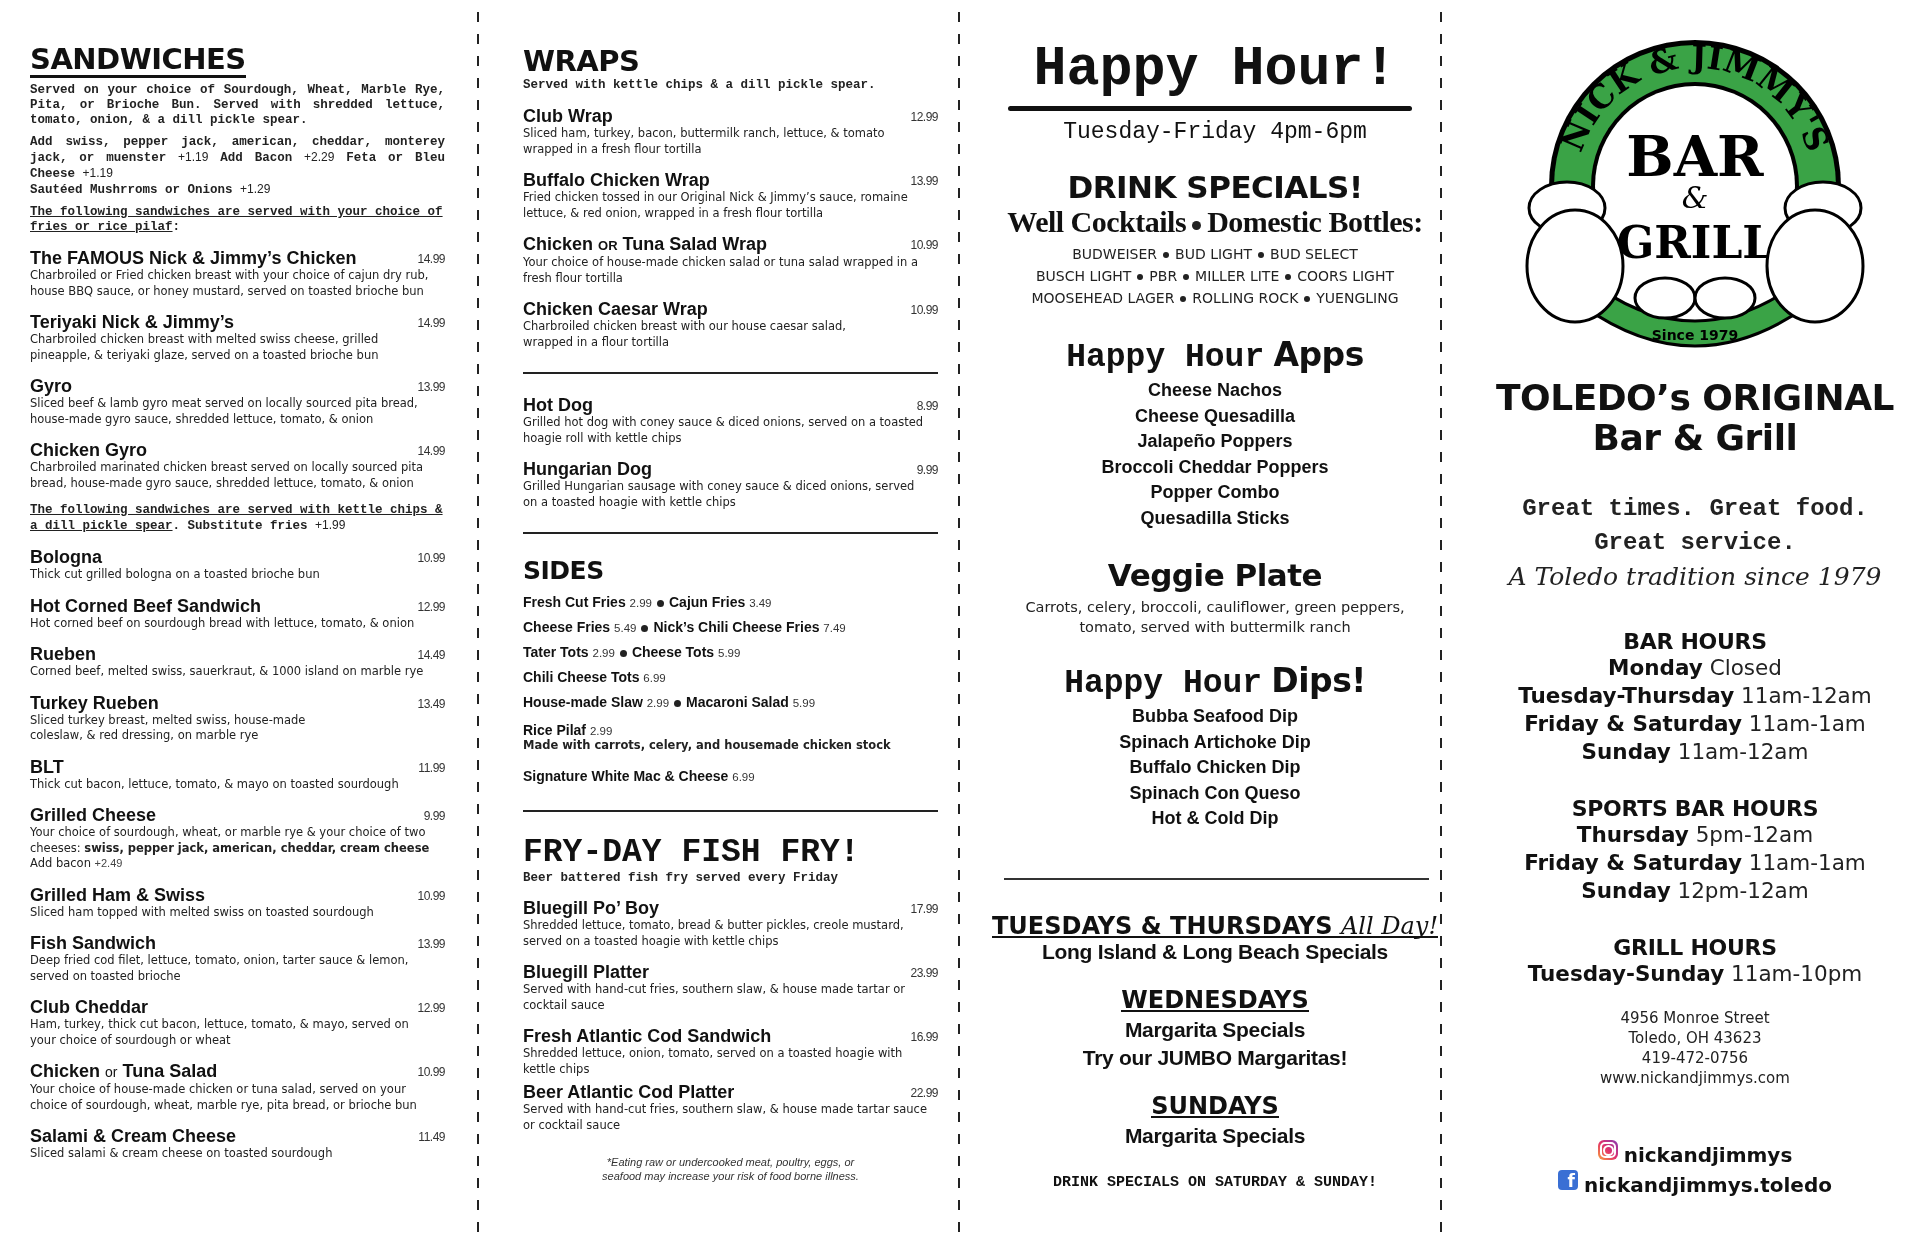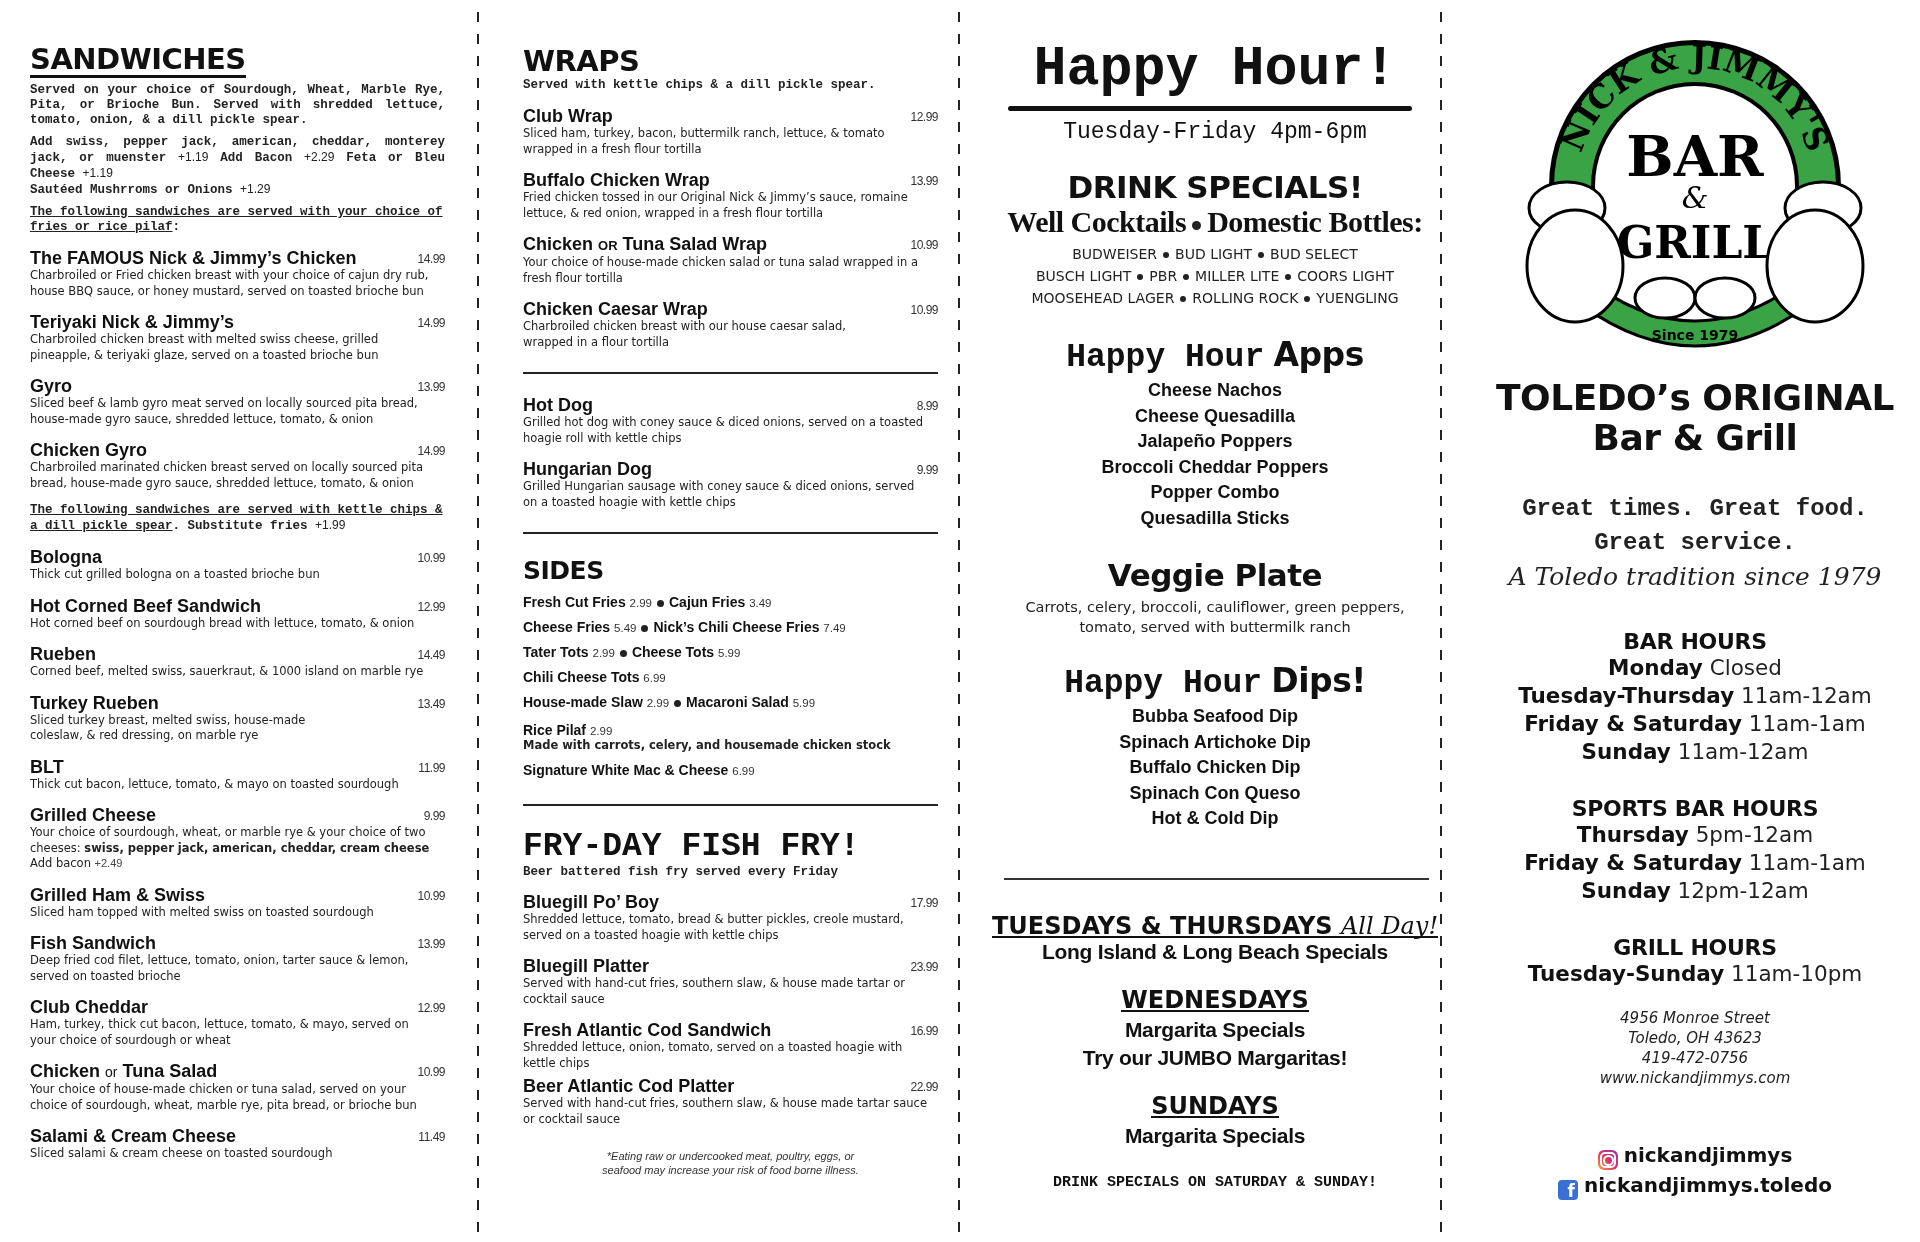--- a/index.html
+++ b/index.html
@@ -61,23 +61,23 @@
 
   
   .logo-wrap { width: 360px; height: 320px; margin: 22px auto 0; position: relative; }
   .tagline-big { font-family: "DejaVu Sans", sans-serif; font-weight: bold; font-size: 36px; line-height: 40px; margin-top: 22px; letter-spacing: -0.5px; }
   .tag-mono { font-family: "Liberation Mono", monospace; font-size: 24px; line-height: 34px; margin-top: 34px; font-weight: bold; color: #222; }
   .tag-script { font-family: "DejaVu Serif", serif; font-style: italic; font-size: 25px; color: #222; margin-top: 2px; }
   .hours-h { font-family: "DejaVu Sans", sans-serif; font-weight: bold; font-size: 22px; margin-top: 30px; letter-spacing: -0.3px; }
   .hours-row { font-family: "DejaVu Sans", sans-serif; font-size: 21.5px; line-height: 28px; }
   .hours-row b { font-weight: bold; }
   .hours-row .t { font-weight: normal; color: #222; }
-  .addr { font-family: "DejaVu Sans", sans-serif; font-size: 15px; line-height: 20px; color: #222; margin-top: 20px; font-style: italic; }
+  .addr { font-family: "DejaVu Sans", sans-serif; font-size: 15px; line-height: 20px; color: #222; margin-top: 20px; }
   .social { font-family: "DejaVu Sans", sans-serif; font-weight: bold; font-size: 20px; line-height: 30px; margin-top: 52px; }
-  .social .row { display: flex; align-items: flex-end; justify-content: center; gap: 6px; }
+  .social .row { display: flex; align-items: flex-start; justify-content: center; gap: 6px; }
   .ig-icon { width: 20px; height: 20px; border-radius: 6px; background: linear-gradient(45deg, #f9a13a, #e1306c 50%, #833ab4); position: relative; display: inline-block; }
   .ig-icon::before { content: ""; position: absolute; left: 5px; top: 5px; width: 7px; height: 7px; border: 2px solid #fff; border-radius: 50%; }
   .ig-icon::after { content: ""; position: absolute; left: 2px; top: 2px; width: 12px; height: 12px; border: 2px solid #fff; border-radius: 5px; }
   .fb-icon { width: 20px; height: 20px; border-radius: 4px; background: #3a6fd4; color: #fff; font-family: "DejaVu Sans", sans-serif; font-weight: bold; font-size: 17px; line-height: 22px; text-align: right; padding-right: 3px; display: inline-block; overflow: hidden; }
 </style>
 </head>
 <body>
 
 <div class="divider" style="left:477px"></div>
 <div class="divider" style="left:958px"></div>
@@ -262,21 +262,21 @@
     <div class="sides-row">
       <span>Chili Cheese Tots</span> <span class="p">6.99</span>
     </div>
     <div class="sides-row">
       <span>House-made Slaw</span> <span class="p">2.99</span><span class="dot"></span><span>Macaroni Salad</span> <span class="p">5.99</span>
     </div>
     <div class="sides-row" style="margin-top:12px">
       <span>Rice Pilaf</span> <span class="p">2.99</span>
       <div class="sides-desc">Made with carrots, celery, and housemade chicken stock</div>
     </div>
-    <div class="sides-row" style="margin-top:10px">
+    <div class="sides-row" style="margin-top:16px">
       <span>Signature White Mac &amp; Cheese</span> <span class="p">6.99</span>
     </div>
   </div>
 
   <div class="hr" style="margin-top:26px"></div>
 
   <div class="fry-title" style="margin-top:4px">FRY-DAY FISH FRY!</div>
   <div class="fry-sub">Beer battered fish fry served every Friday</div>
   <div style="margin-top:8px">
     <div class="item">

